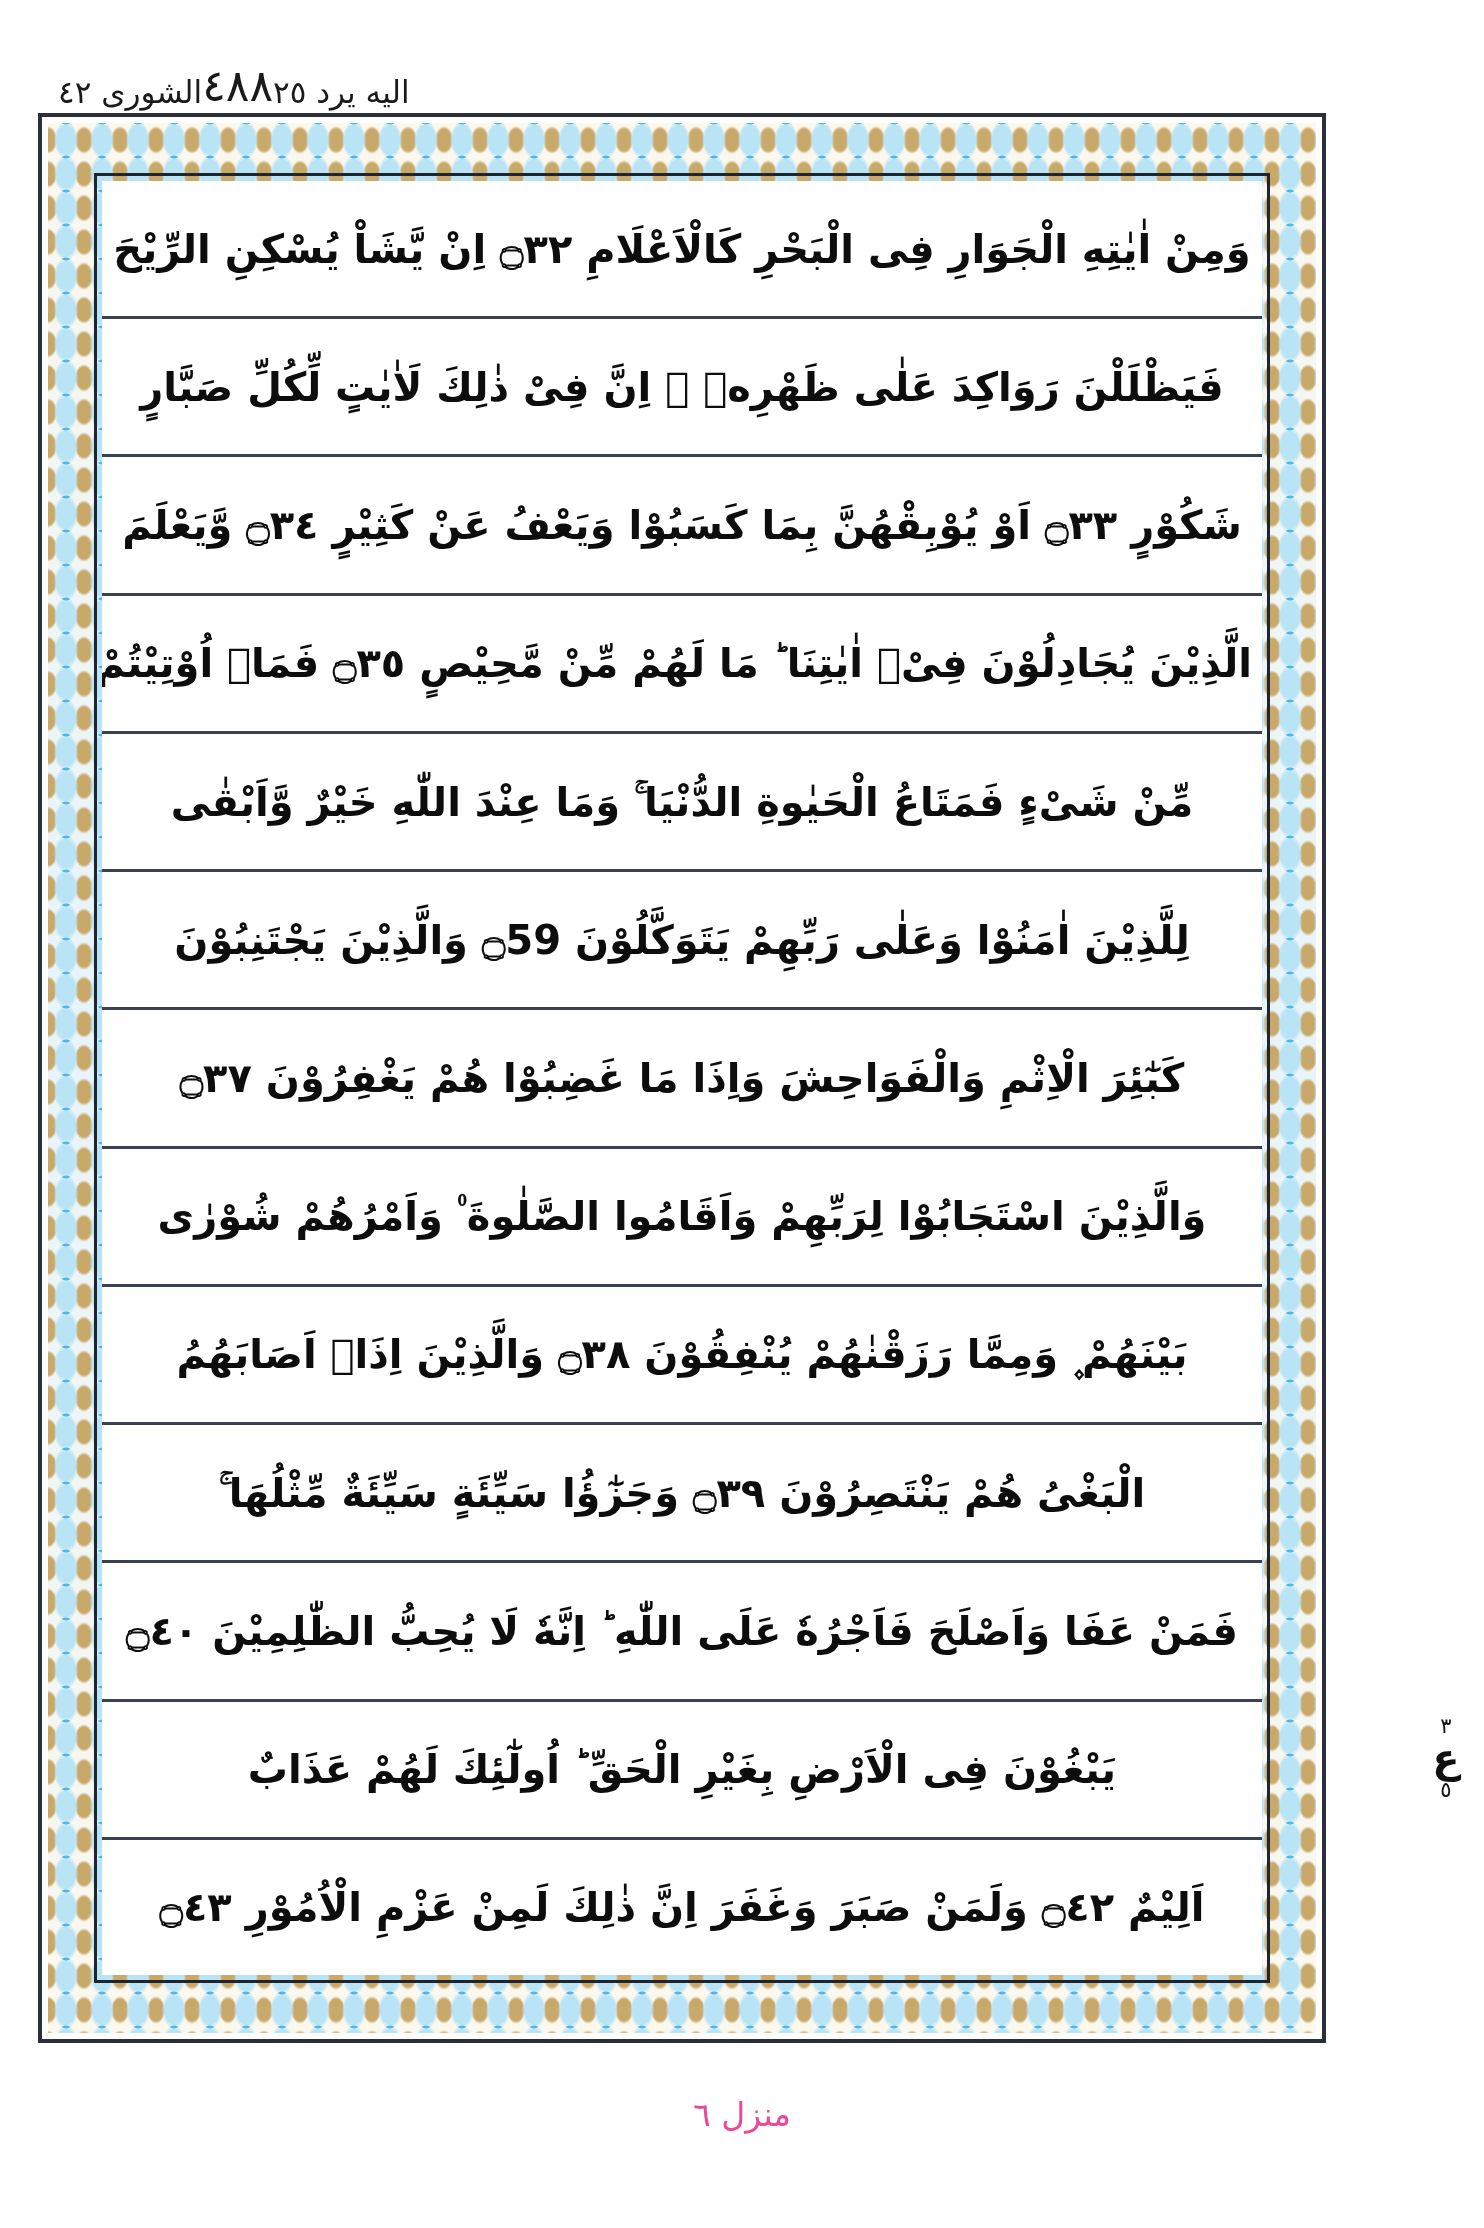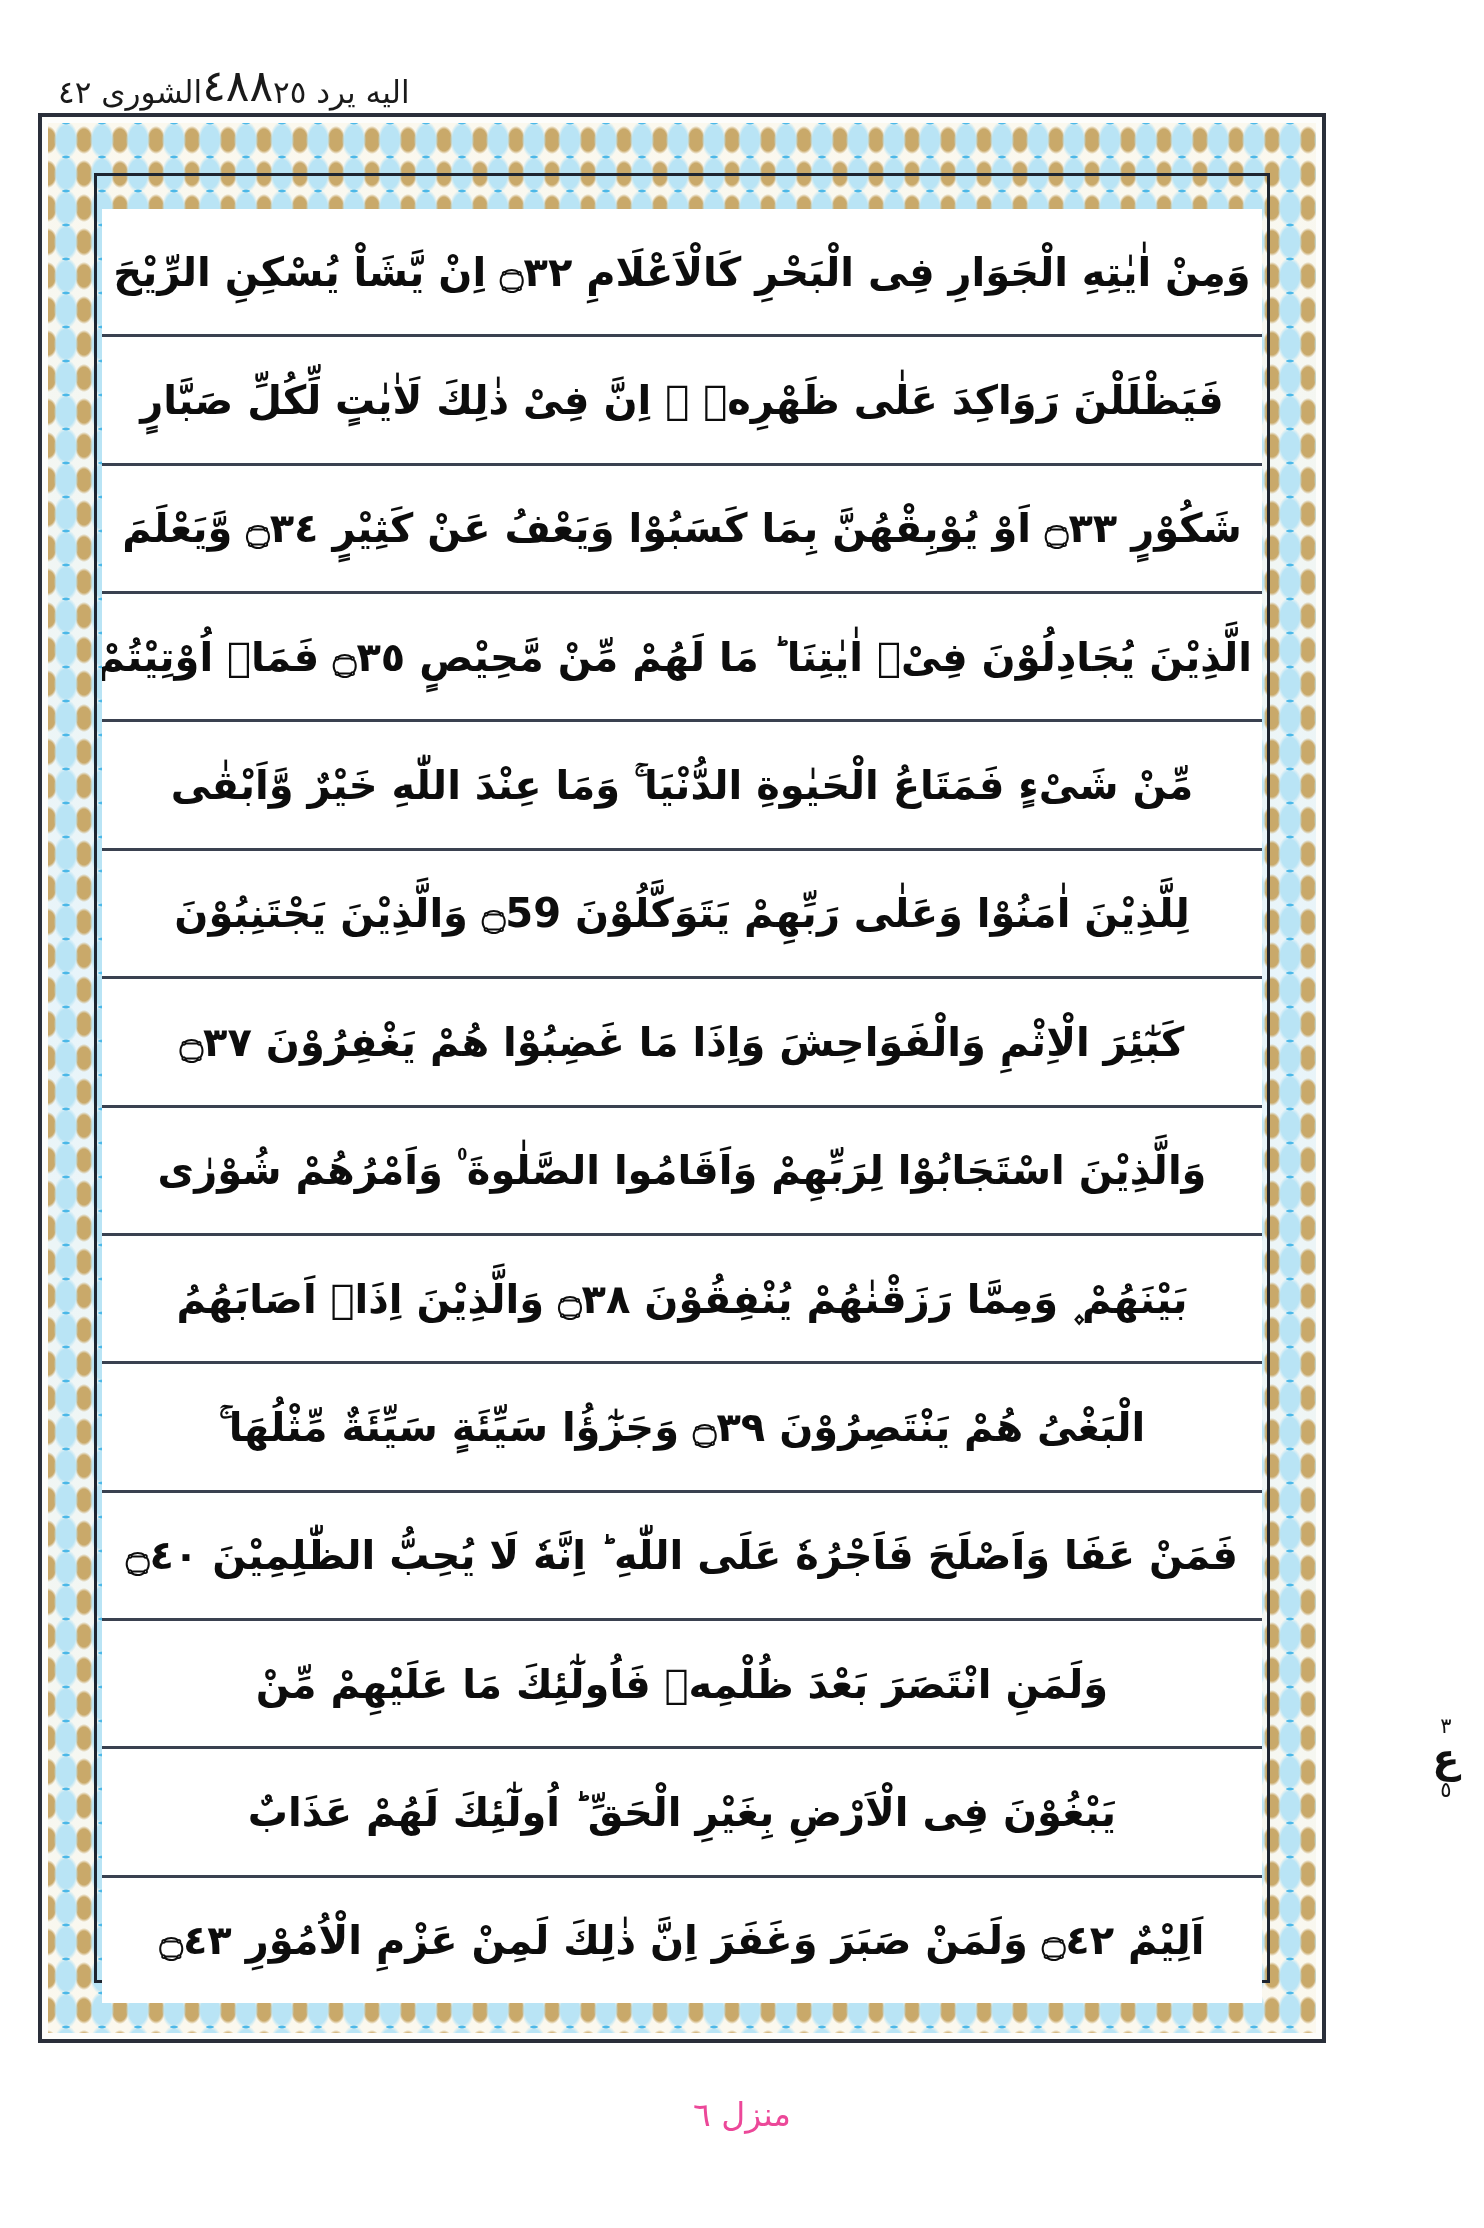--- a/index.html
+++ b/index.html
@@ -91,21 +91,20 @@
   
   .text-panel {
     position: relative;
     width: 100%;
     height: 100%;
     background: #ffffff;
     box-sizing: border-box;
     display: flex;
     flex-direction: column;
     overflow: hidden;
-    margin-top: 28px;
   }
 
   .ayah-line {
     flex: 1 1 0;
     display: flex;
     align-items: center;
     justify-content: center;
     border-bottom: 3px solid #3a4150;
     box-sizing: border-box;
     padding: 0 10px;
@@ -199,23 +198,20 @@
       <div class="ayah-line">
         <div class="ayah-text">بَيْنَهُمْ ۪ وَمِمَّا رَزَقْنٰهُمْ يُنْفِقُوْنَ ۝٣٨ وَالَّذِيْنَ اِذَاۤ اَصَابَهُمُ</div>
       </div>
       <div class="ayah-line">
         <div class="ayah-text">الْبَغْىُ هُمْ يَنْتَصِرُوْنَ ۝٣٩ وَجَزٰٓؤُا سَيِّئَةٍ سَيِّئَةٌ مِّثْلُهَا ۚ</div>
       </div>
       <div class="ayah-line">
         <div class="ayah-text">فَمَنْ عَفَا وَاَصْلَحَ فَاَجْرُهٗ عَلَى اللّٰهِ ؕ اِنَّهٗ لَا يُحِبُّ الظّٰلِمِيْنَ ۝٤٠</div>
       </div>
       <div class="ayah-line">
-        <div class="ayah-text">وَلَمَنِ انْتَصَرَ بَعْدَ ظُلْمِهٖ فَاُولٰٓئِكَ مَا عَلَيْهِمْ مِّنْ</div>
-      </div>
-      <div class="ayah-line">
         <div class="ayah-text">يَبْغُوْنَ فِى الْاَرْضِ بِغَيْرِ الْحَقِّ ؕ اُولٰٓئِكَ لَهُمْ عَذَابٌ</div>
       </div>
       <div class="ayah-line">
         <div class="ayah-text">اَلِيْمٌ ۝٤٢ وَلَمَنْ صَبَرَ وَغَفَرَ اِنَّ ذٰلِكَ لَمِنْ عَزْمِ الْاُمُوْرِ ۝٤٣</div>
       </div>
 
     </div>
   </div>
 </div>
 

